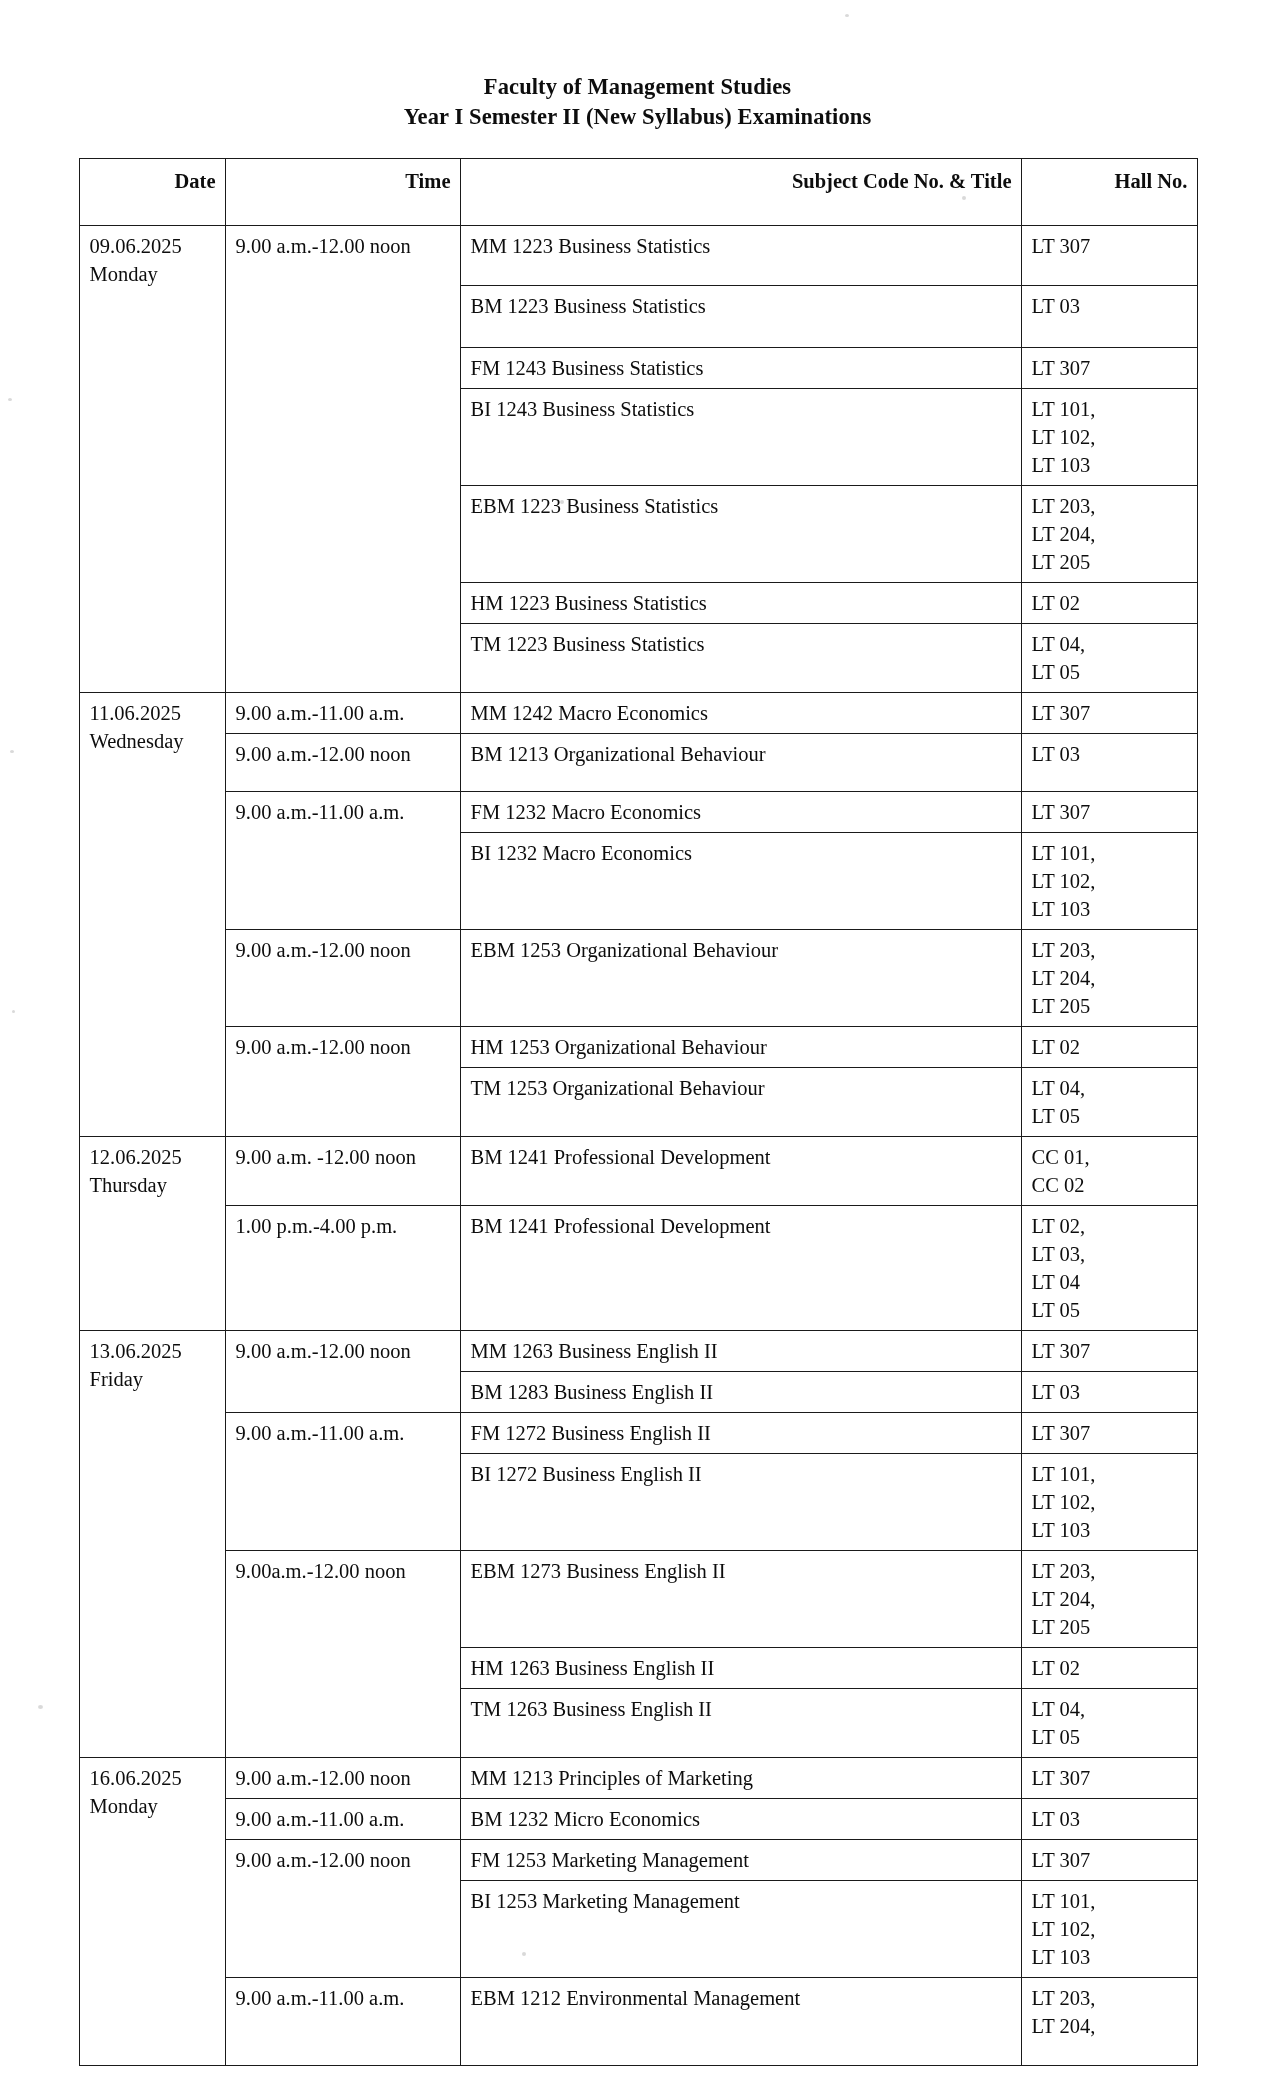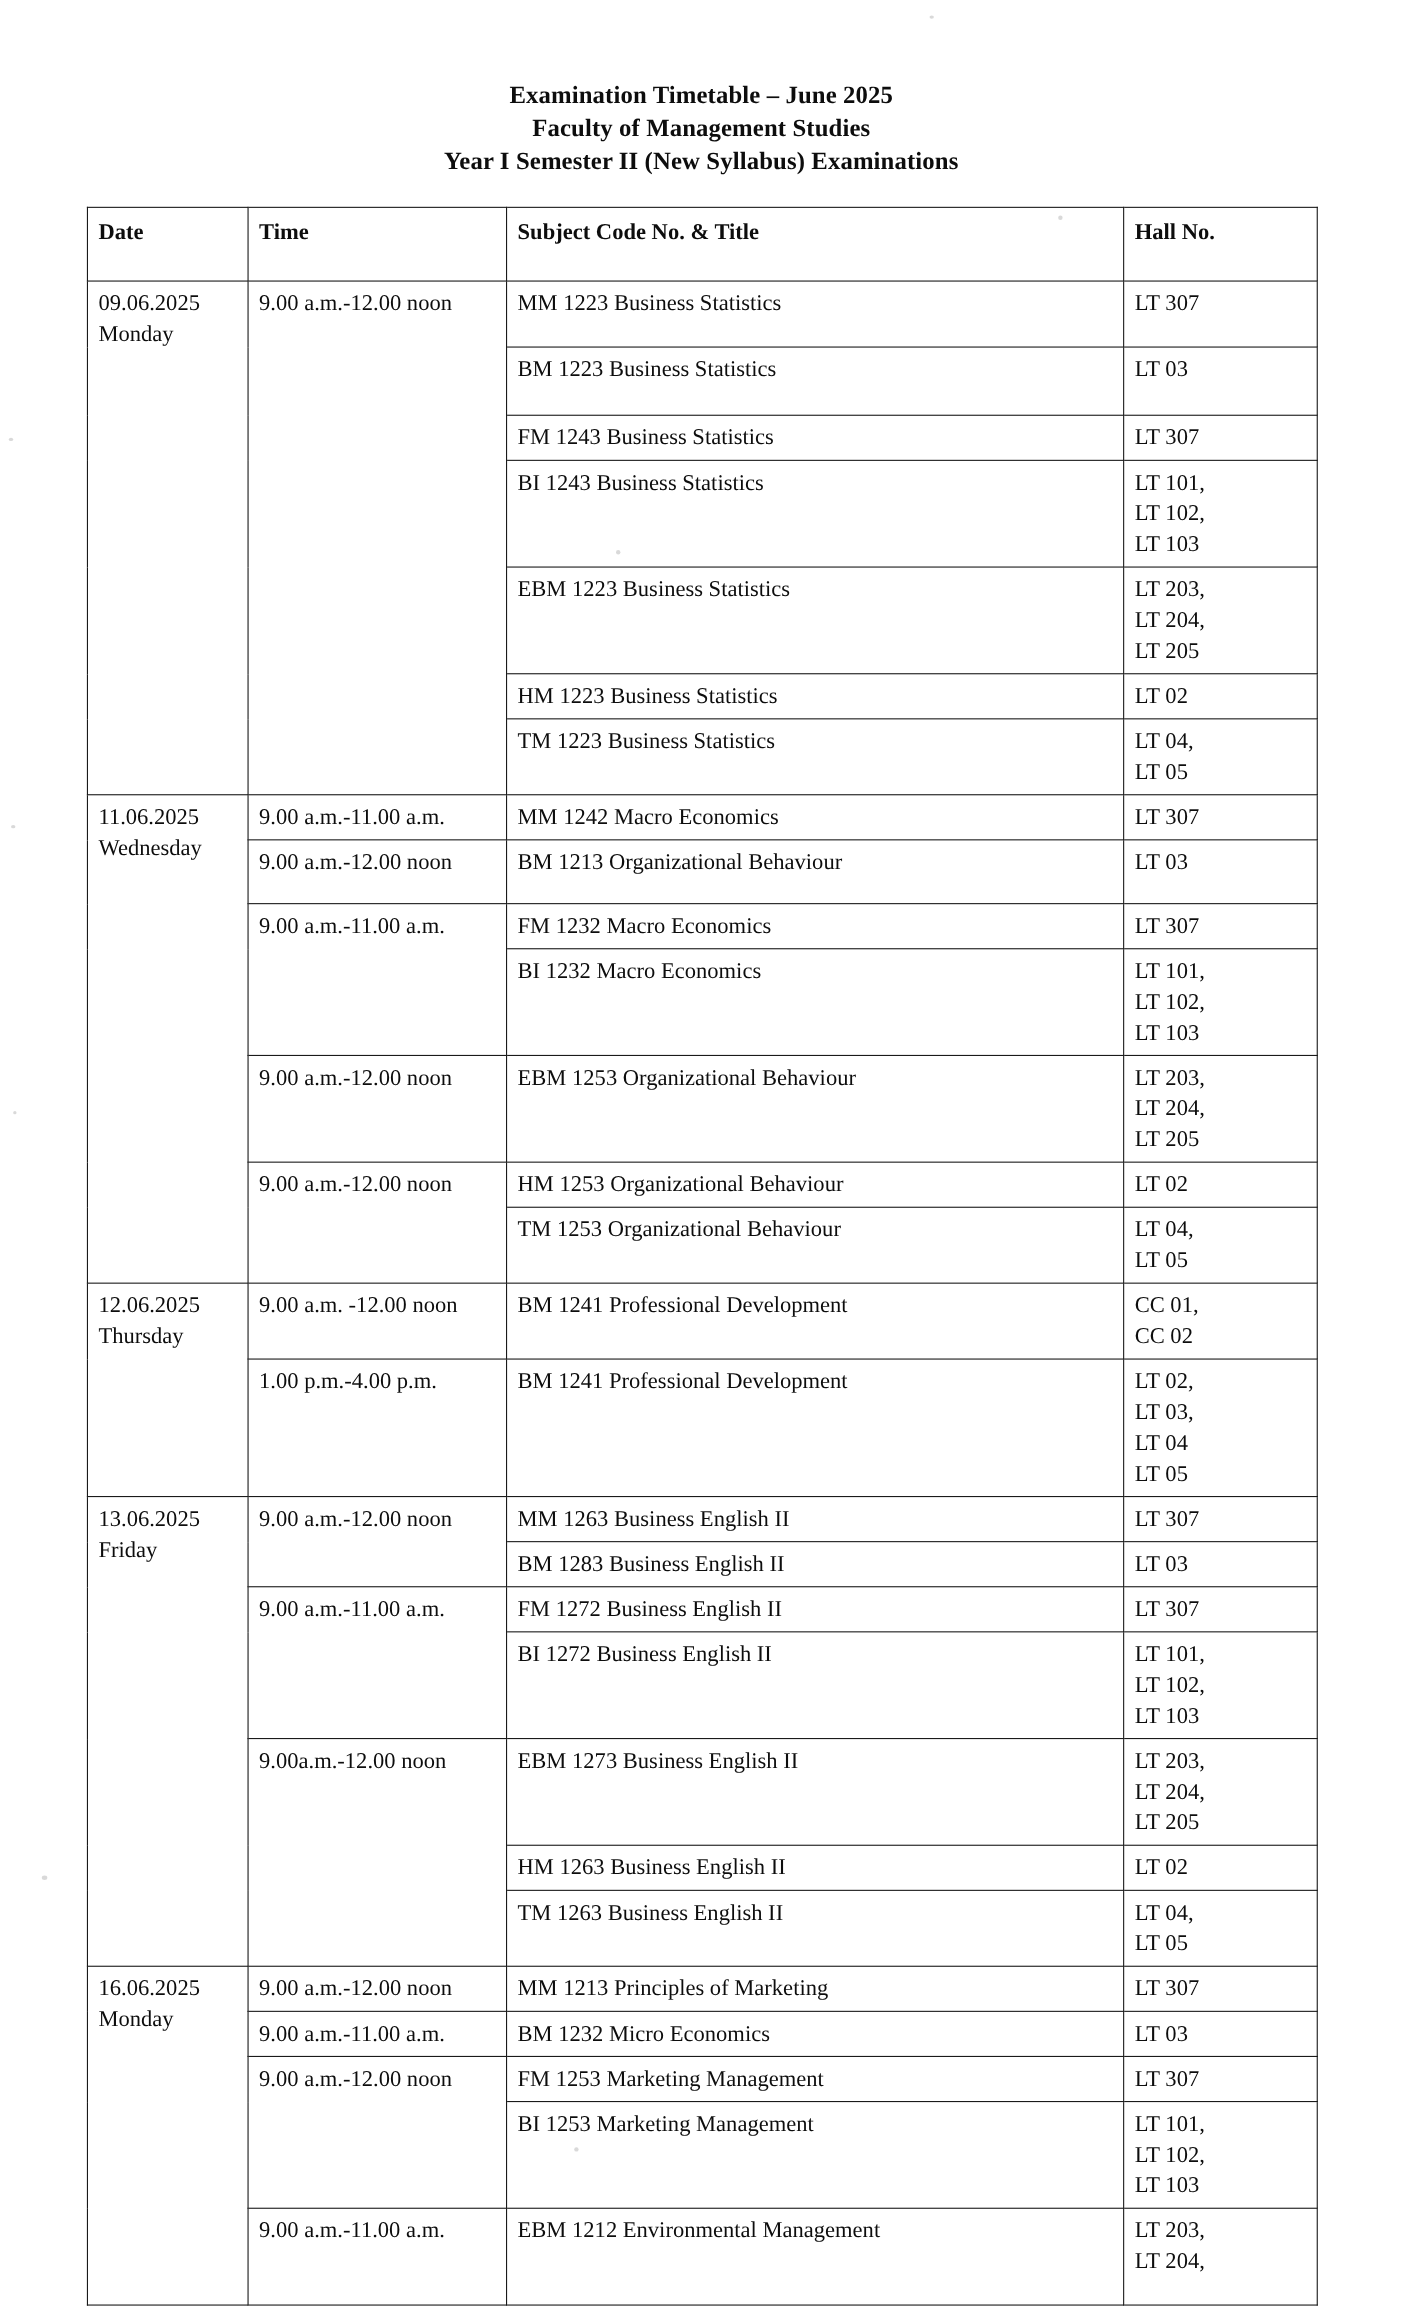--- a/index.html
+++ b/index.html
@@ -63,21 +63,21 @@
   }
 
   col.c-date  { width: 146px; }
   col.c-time  { width: 235px; }
   col.c-subj  { width: 561px; }
   col.c-hall  { width: 176px; }
 
   .cell-lines span { display: block; }
 
   
-  tr.header-row td, tr.header-row th { height: 52px; }
+  tr.header-row td, tr.header-row th { height: 52px; text-align: right; }
 
   
   .speck {
     position: absolute;
     background: #b9b9b9;
     border-radius: 50%;
     opacity: .55;
   }
 </style>
 </head>
@@ -88,21 +88,20 @@
   <div class="speck" style="left:8px;  top:398px;  width:4px; height:3px;"></div>
   <div class="speck" style="left:10px; top:750px;  width:4px; height:3px;"></div>
   <div class="speck" style="left:12px; top:1010px; width:3px; height:3px;"></div>
   <div class="speck" style="left:38px; top:1705px; width:5px; height:4px;"></div>
   <div class="speck" style="left:845px;top:14px;   width:4px; height:3px;"></div>
   <div class="speck" style="left:962px;top:196px;  width:4px; height:4px;"></div>
   <div class="speck" style="left:560px;top:500px;  width:4px; height:4px;"></div>
   <div class="speck" style="left:522px;top:1952px; width:4px; height:4px;"></div>
 
   <div class="title-block">
-    <div class="title-line">Examination Timetable – June 2025</div>
     <div class="title-line">Faculty of Management Studies</div>
     <div class="title-line">Year I Semester II (New Syllabus) Examinations</div>
   </div>
 
   <div class="table-wrap">
     <table class="timetable">
       <colgroup>
         <col class="c-date">
           <col class="c-time">
           <col class="c-subj">

